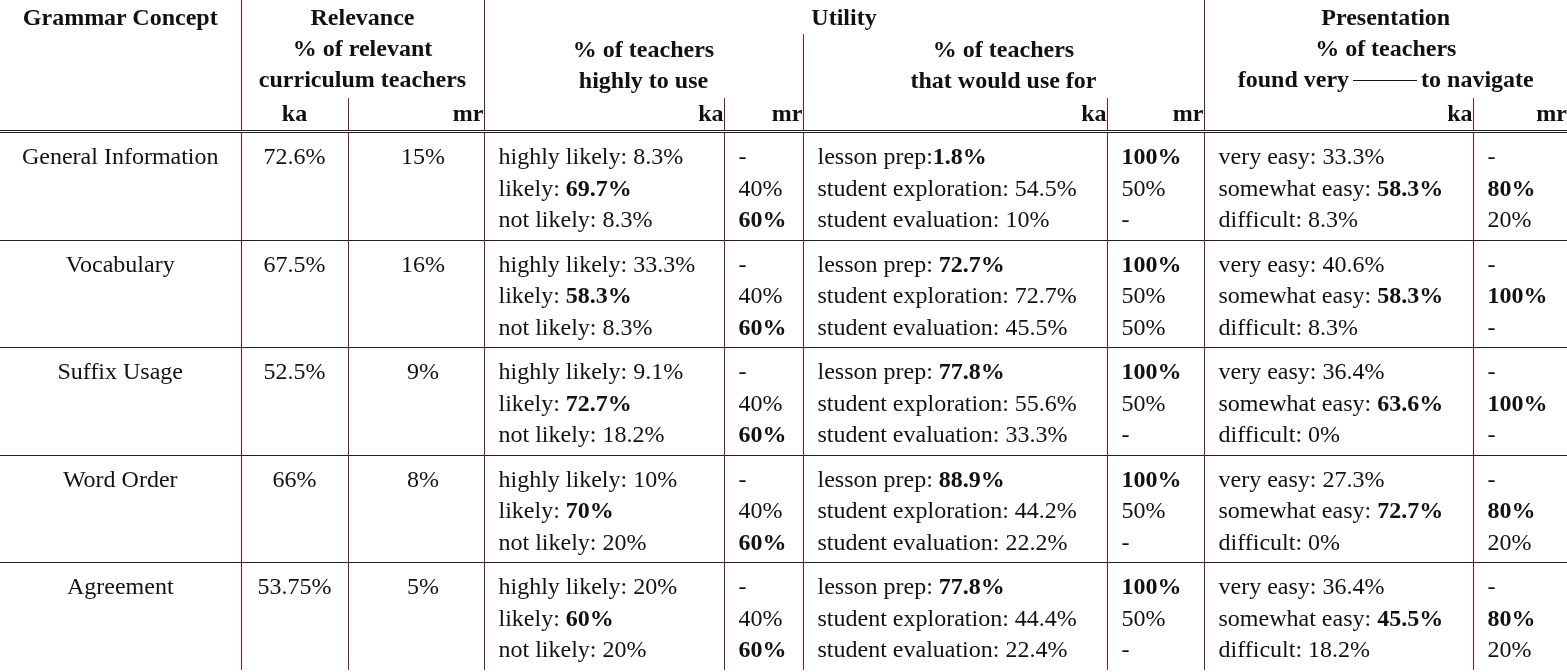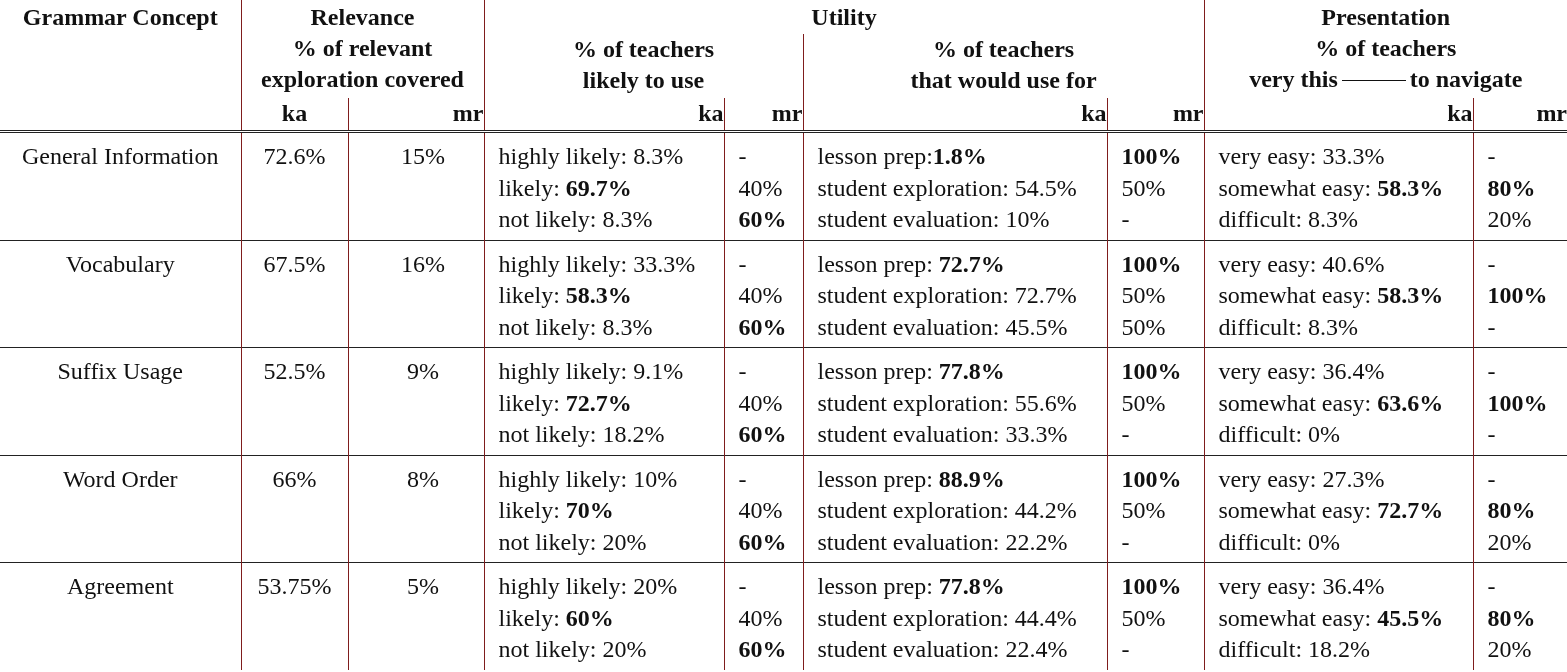--- a/index.html
+++ b/index.html
@@ -54,35 +54,35 @@
     <col style="width:94px">
   </colgroup>
   <thead>
     <tr class="top-row">
       <td rowspan="3" class="hdr rule-thick" style="vertical-align:top; padding-top:2px;">
         <span>Grammar Concept</span>
       </td>
       <td colspan="2" rowspan="2" class="hdr vl" style="padding-top:2px;">
         <span class="line">Relevance</span>
         <span class="line">% of relevant</span>
-        <span class="line">exploration covered</span>
+        <span class="line">curriculum teachers</span>
       </td>
       <td colspan="4" class="hdr vl" style="padding-top:2px;">
         <span>Utility</span>
       </td>
       <td colspan="2" rowspan="2" class="hdr vl" style="padding-top:2px;">
         <span class="line">Presentation</span>
         <span class="line">% of teachers</span>
-        <span class="line"><span>very this</span><span class="blank"></span><span>to navigate</span></span>
+        <span class="line"><span>found very</span><span class="blank"></span><span>to navigate</span></span>
       </td>
     </tr>
     <tr class="sub-row">
       <td colspan="2" class="hdr vl">
         <span class="line">% of teachers</span>
-        <span class="line">likely to use</span>
+        <span class="line">highly to use</span>
       </td>
       <td colspan="2" class="hdr vl">
         <span class="line">% of teachers</span>
         <span class="line">that would use for</span>
       </td>
     </tr>
     <tr class="colhdr">
       <td class="c vl rule-thick">ka</td>
       <td class="l vl rule-thick">mr</td>
       <td class="l vl rule-thick">ka</td>

